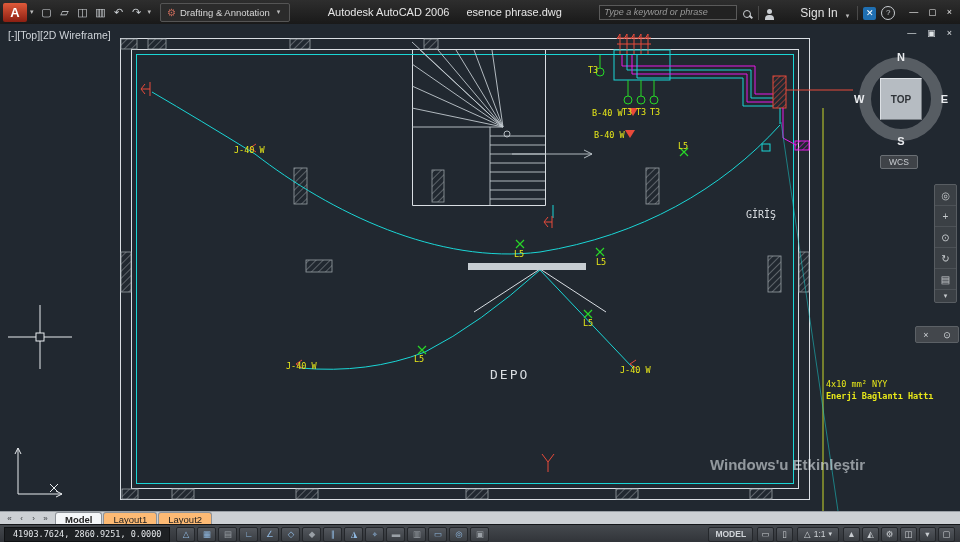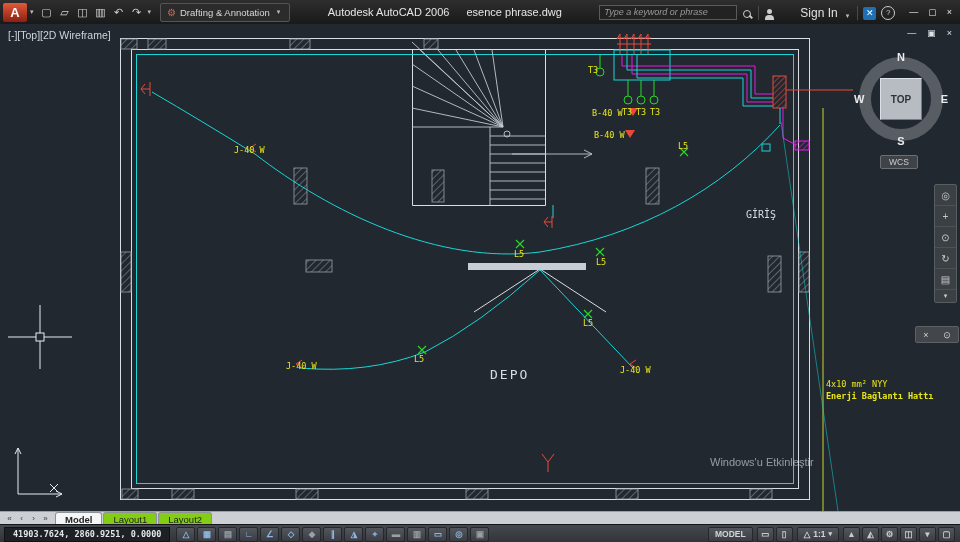--- a/index.html
+++ b/index.html
@@ -71,36 +71,36 @@
   .nav-btn:last-child{border-bottom:none;height:12px;font-size:7px;}
   .minipal{position:absolute;left:915px;top:302px;width:42px;height:15px;background:#43474c;
     border:1px solid #5c6166;border-radius:2px;display:flex;align-items:center;justify-content:space-around;
     color:#cfd3d7;font-size:9px;}
 
   .dlabel{position:absolute;font-family:"DejaVu Sans Mono",monospace;font-size:8.5px;
     line-height:1;white-space:nowrap;}
   #labels-layer{position:absolute;left:0;top:0;width:960px;height:487px;pointer-events:none;}
 
   .watermark{position:absolute;left:710px;top:432px;color:rgba(240,245,250,.55);}
-  .watermark .w1{font-size:11px;}
+  .watermark .w1{font-size:15px;font-weight:bold;}
   .watermark .w2{font-size:10.5px;color:rgba(240,245,250,.42);margin-top:4px;}
 
   
   .tabbar{position:absolute;left:0;top:511px;width:960px;height:13px;background:#ccd0d4;
     border-top:1px solid #9aa0a6;display:flex;align-items:center;font-size:9.5px;color:#222;}
   .tabnav{display:flex;gap:1px;margin:0 4px;}
   .tabnav span{width:11px;text-align:center;font-size:8px;color:#3a3e43;}
-  .tab{height:12px;padding:0 9px;display:flex;align-items:center;background:#84cc16;
+  .tab{height:12px;padding:0 9px;display:flex;align-items:center;background:#fdba74;
     border:1px solid #8d9298;border-bottom:none;border-radius:3px 3px 0 0;margin-right:1px;}
   .tab.active{background:#f4f6f8;font-weight:bold;}
 
   
   .statusbar{position:absolute;left:0;top:524px;width:960px;height:18px;
     background:linear-gradient(#45494e,#303338);border-top:1px solid #141619;
-    display:flex;align-items:center;font-size:9px;color:#d0d4d8;font-weight:bold;}
+    display:flex;align-items:center;font-size:9px;color:#d0d4d8;}
   .coords{height:13px;margin-left:4px;padding:0 8px;background:#1e2124;border:1px solid #101214;
     color:#e4e7ea;display:flex;align-items:center;font-family:"DejaVu Sans Mono",monospace;font-size:8.5px;}
   .toggles{display:flex;gap:2px;margin-left:6px;}
   .tgl{width:17px;height:13px;border-radius:2px;border:1px solid #24272b;
     background:linear-gradient(#53575d,#3a3e43);color:#8fb8e0;font-size:8.5px;
     display:flex;align-items:center;justify-content:center;}
   .tgl.off{color:#9aa0a6;}
   .sb-right{margin-left:auto;display:flex;align-items:center;gap:4px;margin-right:5px;}
   .sb-btn{height:13px;padding:0 6px;border-radius:2px;border:1px solid #24272b;
     background:linear-gradient(#53575d,#3a3e43);display:flex;align-items:center;gap:3px;

